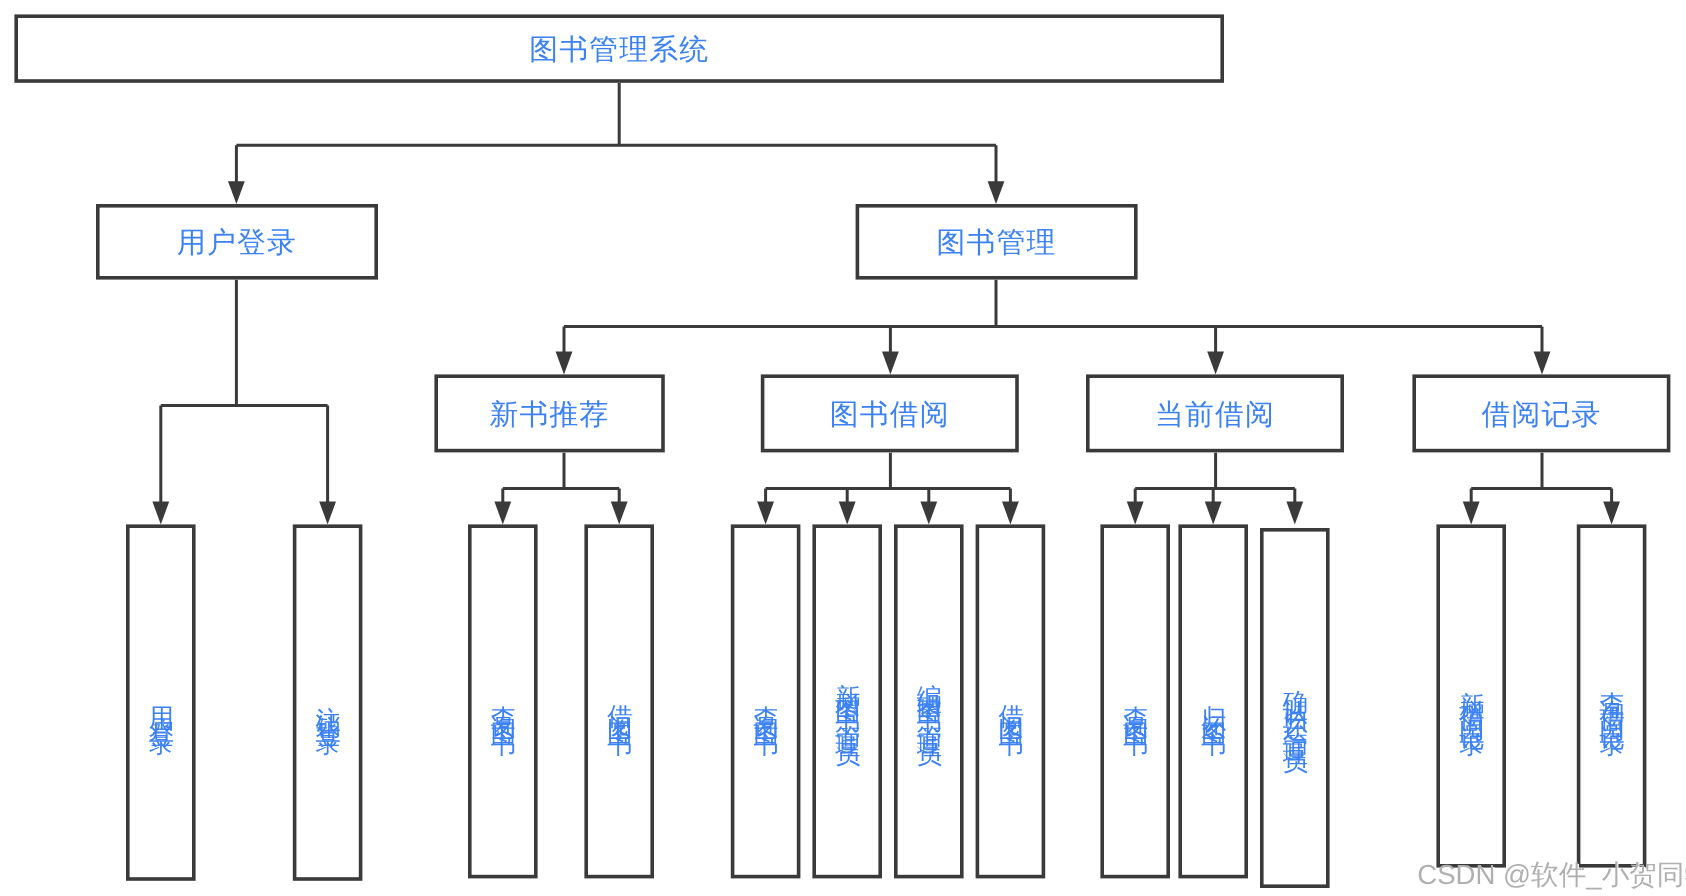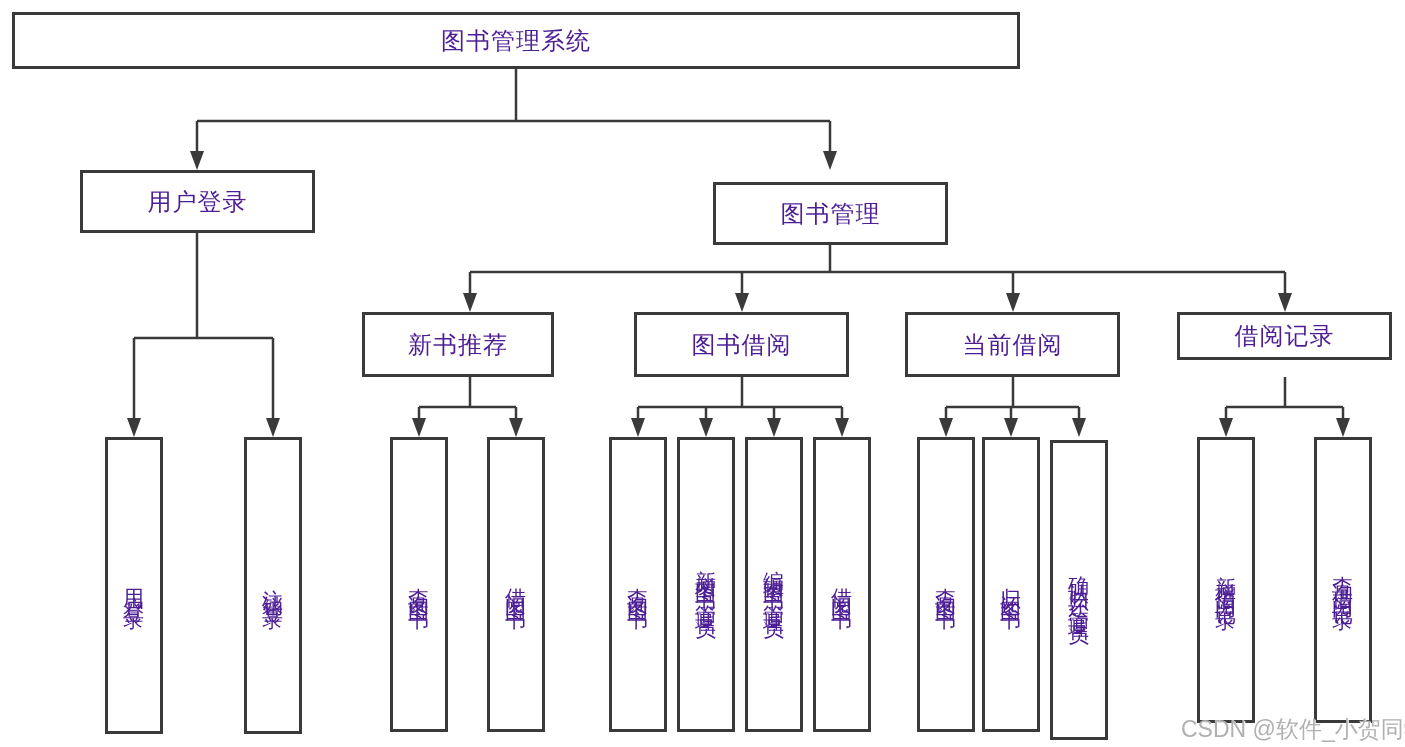--- a/index.html
+++ b/index.html
@@ -18,21 +18,21 @@
     pointer-events: none;
   }
   .node {
     position: absolute;
     box-sizing: border-box;
     background: #ffffff;
     border: 3px solid #3a3a3a;
     display: flex;
     align-items: center;
     justify-content: center;
-    color: #4c1d95;
+    color: #3b82f6;
   }
   .h-node { font-size: 24px; letter-spacing: 1px; }
   .v-node span {
     writing-mode: vertical-rl;
     text-orientation: mixed;
     font-size: 21px;
     letter-spacing: 7px;
     line-height: 1;
     white-space: nowrap;
   }
@@ -92,34 +92,34 @@
     </g>
   </svg>
 
   <div class="node h-node" style="left:12px;top:12px;width:1008px;height:57px">
     <span>图书管理系统</span>
   </div>
 
   <div class="node h-node" style="left:80px;top:170px;width:235px;height:63px">
     <span>用户登录</span>
   </div>
-  <div class="node h-node" style="left:713px;top:182px;width:235px;height:63px">
+  <div class="node h-node" style="left:713px;top:170px;width:235px;height:63px">
     <span>图书管理</span>
   </div>
 
   <div class="node h-node" style="left:362px;top:312px;width:192px;height:65px">
     <span>新书推荐</span>
   </div>
   <div class="node h-node" style="left:905px;top:312px;width:215px;height:65px">
     <span>当前借阅</span>
   </div>
   <div class="node h-node" style="left:634px;top:312px;width:215px;height:65px">
     <span>图书借阅</span>
   </div>
-  <div class="node h-node" style="left:1177px;top:312px;width:215px;height:48px">
+  <div class="node h-node" style="left:1177px;top:312px;width:215px;height:65px">
     <span>借阅记录</span>
   </div>
 
   <div class="node v-node" style="left:105px;top:437px;width:58px;height:297px">
     <span>用户登录</span>
   </div>
   <div class="node v-node" style="left:244px;top:437px;width:58px;height:297px">
     <span>注销登录</span>
   </div>
 

